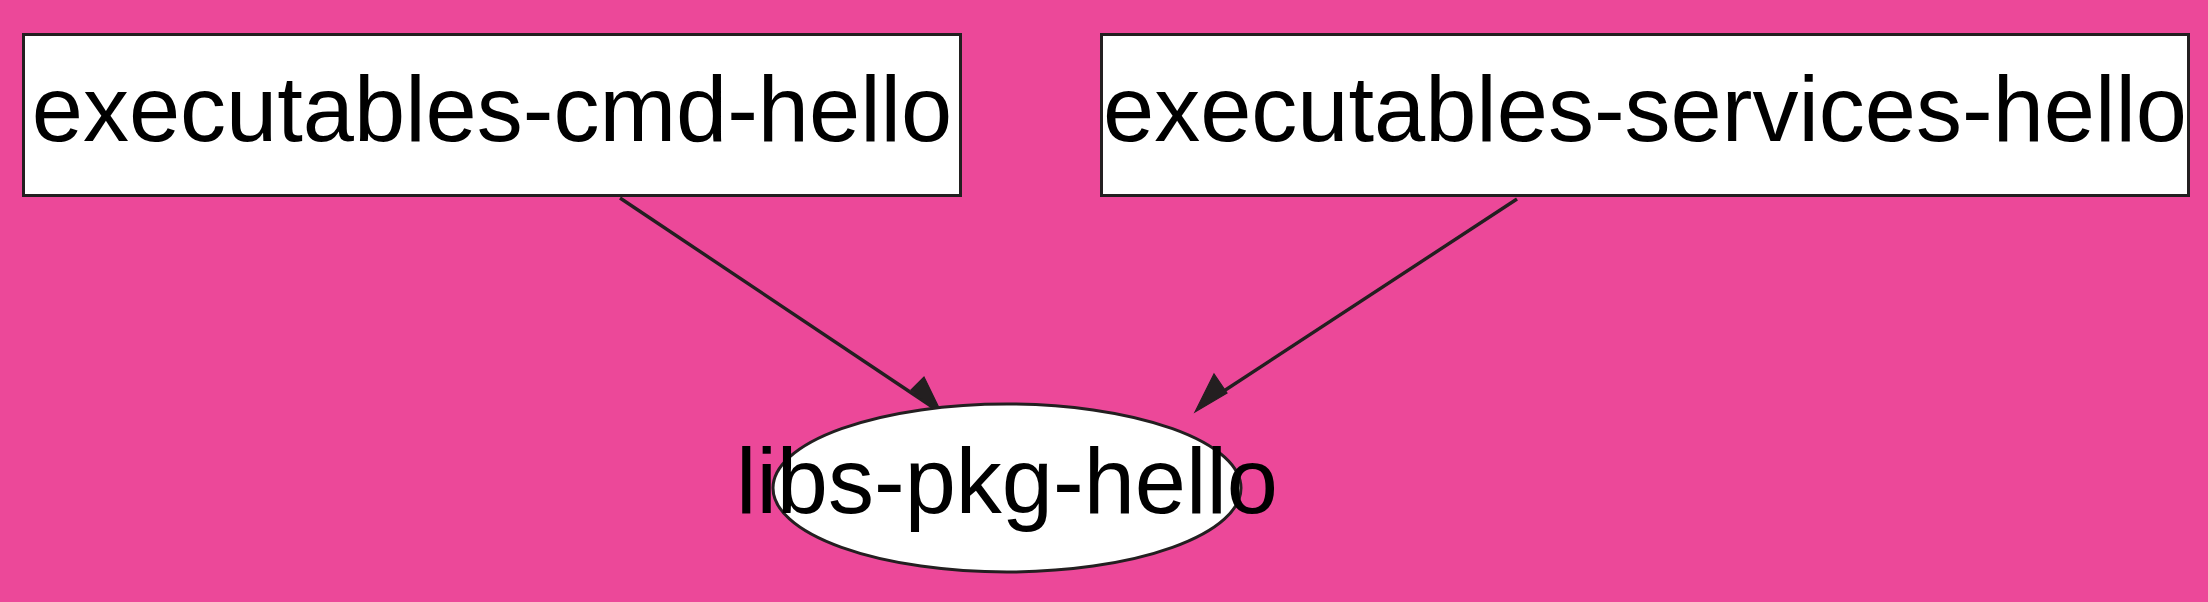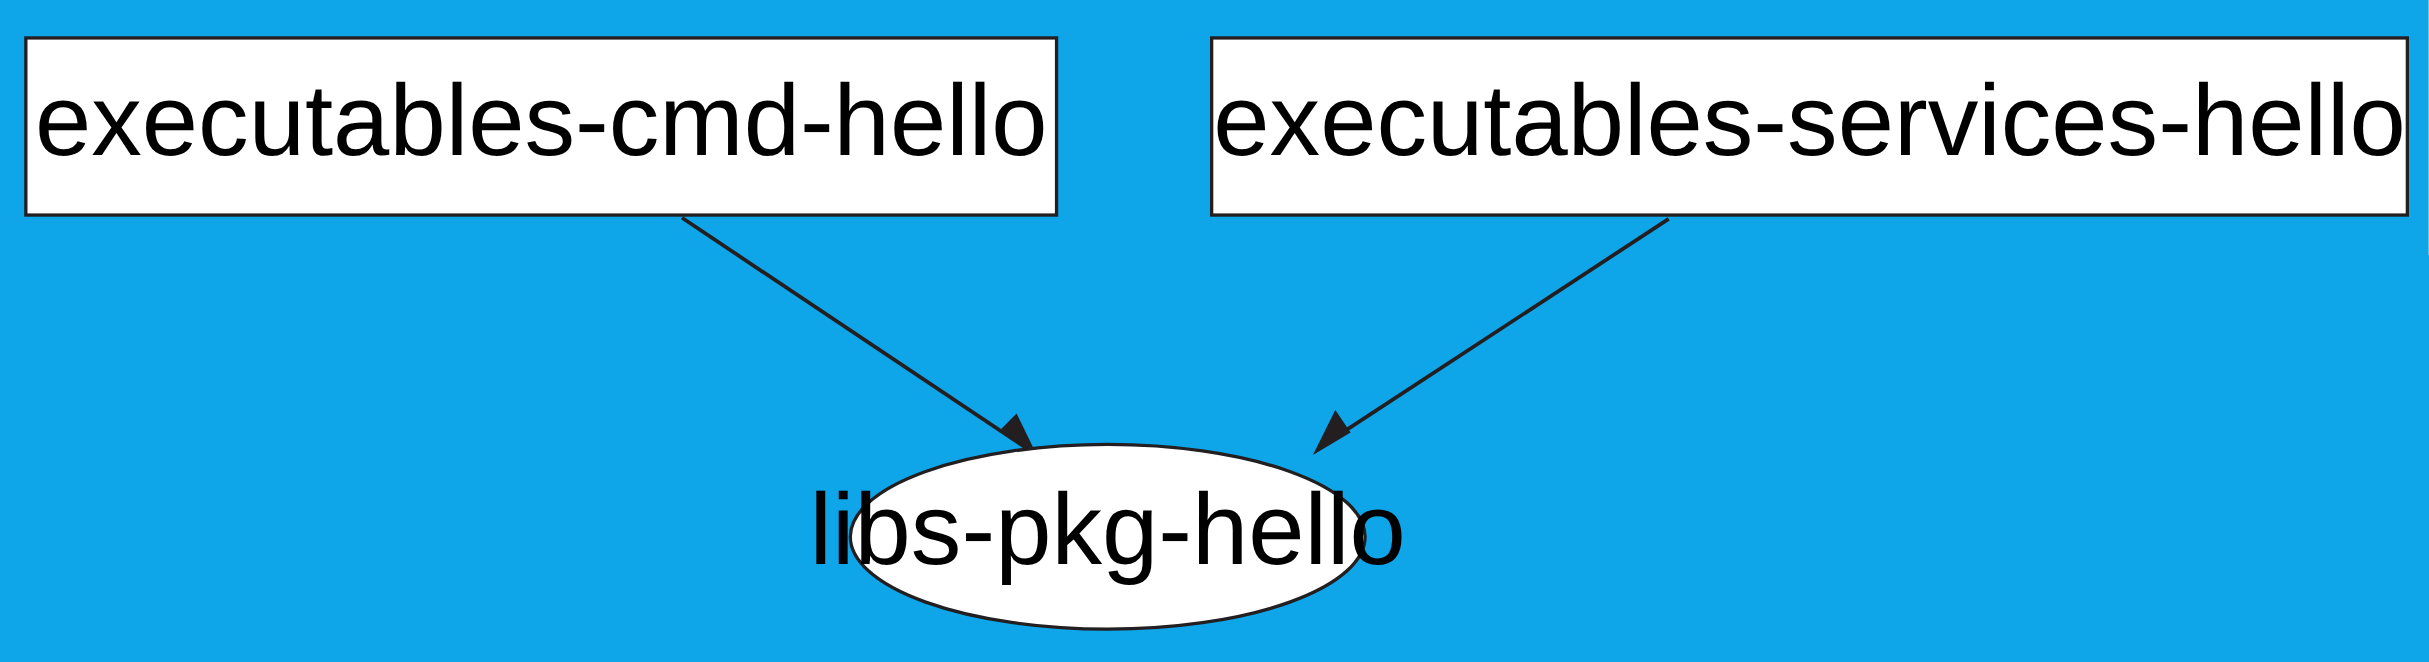--- a/index.html
+++ b/index.html
@@ -4,21 +4,21 @@
 <style>
   html, body {
     margin: 0;
     padding: 0;
     background: #ffffff;
   }
   #canvas {
     position: relative;
     width: 2208px;
     height: 602px;
-    background: #0ea5e9;
+    background: #ec4899;
     overflow: hidden;
   }
   svg.graph {
     position: absolute;
     left: 0;
     top: 0;
     width: 2208px;
     height: 602px;
     display: block;
   }

